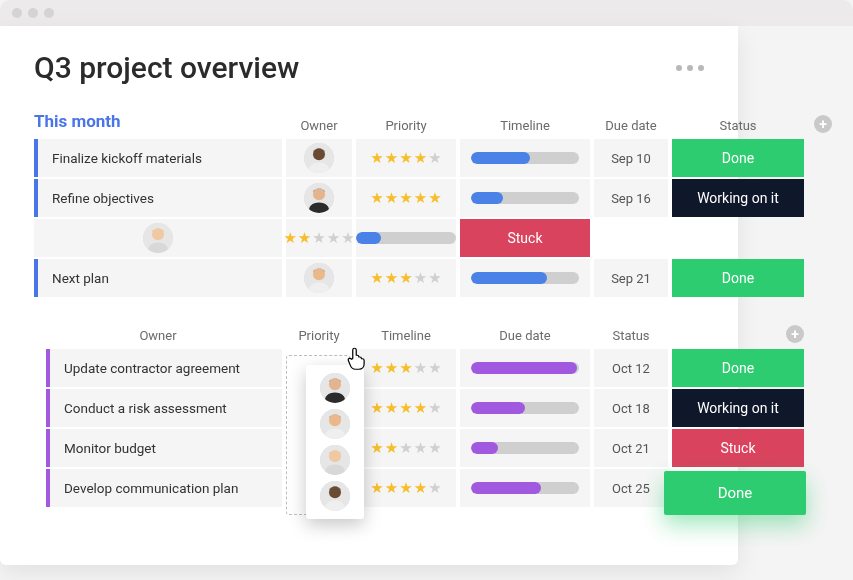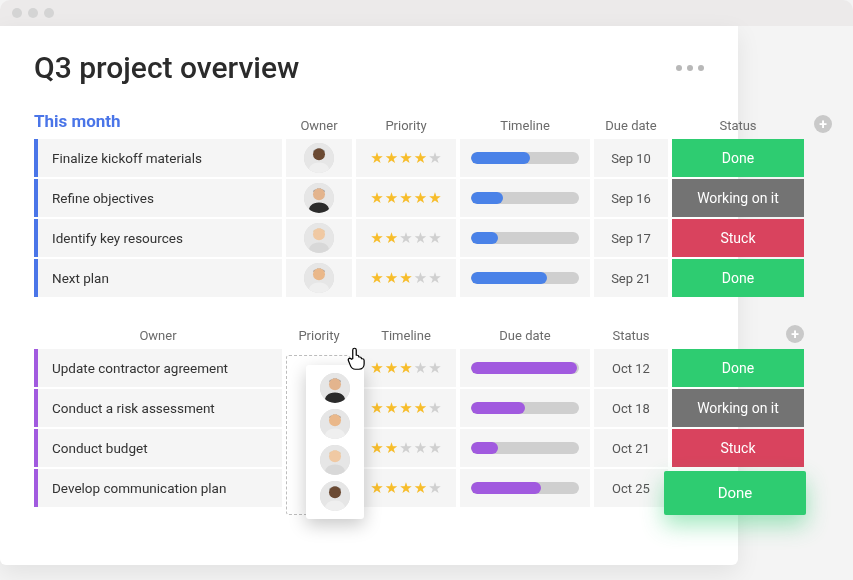--- a/index.html
+++ b/index.html
@@ -78,21 +78,21 @@
     height: 38px;
     display: flex; align-items: center; justify-content: center;
     font-size: 13.5px; color: #333;
   }
   .cell.name {
     justify-content: flex-start;
     padding-left: 14px;
     border-left: 4px solid transparent;
   }
   .group.blue .cell.name { border-left-color: #4a75e8; }
-  .group.purple .cell.name { border-left-color: #a15adf; }
+  .group.purple .cell.name { border-left-color: #a15adf; margin-left: 12px; }
   .avatar {
     width: 30px; height: 30px; border-radius: 50%; overflow: hidden;
     display: flex; align-items: center; justify-content: center;
     background: #ddd;
   }
   .avatar svg { width: 30px; height: 30px; }
   .stars { display: flex; gap: 1px; }
   .star { font-size: 15px; color: #d0d0d0; }
   .star.fill { color: #f7bd2b; }
   .timeline-bar {
@@ -103,21 +103,21 @@
   }
   .timeline-fill.blue { background: #4a82e8; }
   .timeline-fill.purple { background: #a15adf; }
   .due { font-size: 13px; color: #555; }
   .status {
     color: #fff; font-size: 14px; font-weight: 400;
     display: flex; align-items: center; justify-content: center;
     height: 38px;
   }
   .status.done { background: #2ecc71; }
-  .status.working { background: #737373; }
+  .status.working { background: #0f172a; }
   .status.stuck { background: #d9435e; }
   .cell.empty { background: transparent; }
 
   
   .drag-placeholder {
     position: absolute;
     top: 30px;
     left: 252px;
     width: 64px;
     height: 160px;
@@ -258,21 +258,20 @@
         <div class="timeline-fill blue" style="width:30%"></div>
       </div>
             </div>
             <div class="cell due">Sep 16</div>
             <div class="purple-row-status-area">
               <div class="status working">Working on it</div>
             </div>
             <div class="cell empty"></div>
           </div>
           <div class="row">
-            <div class="cell name">Identify key resources</div>
             <div class="cell">
               <div class="avatar">
                 <svg viewBox="0 0 40 40">
     <circle cx="20" cy="20" r="20" fill="#e6e6e6"></circle>
     <circle cx="20" cy="15" r="8" fill="#f0c9a3"></circle>
     <path d="M12 12 Q20 2 28 12 Q28 9 20 7 Q12 9 12 12 Z" fill="#d8a24a"></path>
     <path d="M6 40 Q6 26 20 26 Q34 26 34 40 Z" fill="#d8d8d8"></path>
   </svg>
               </div>
             </div>
@@ -283,21 +282,20 @@
                 <span class="star ">★</span>
                 <span class="star ">★</span>
                 <span class="star ">★</span>
               </div>
             </div>
             <div class="cell">
               <div class="timeline-bar">
         <div class="timeline-fill blue" style="width:25%"></div>
       </div>
             </div>
-            <div class="cell due">Sep 17</div>
             <div class="purple-row-status-area">
               <div class="status stuck">Stuck</div>
             </div>
             <div class="cell empty"></div>
           </div>
           <div class="row">
             <div class="cell name">Next plan</div>
             <div class="cell">
               <div class="avatar">
                 <svg viewBox="0 0 40 40">
@@ -380,21 +378,21 @@
         <div class="timeline-fill purple" style="width:50%"></div>
       </div>
             </div>
             <div class="cell due">Oct 18</div>
             <div class="purple-row-status-area">
               <div class="status working">Working on it</div>
             </div>
             <div class="cell empty"></div>
           </div>
           <div class="row">
-            <div class="cell name">Conduct budget</div>
+            <div class="cell name">Monitor budget</div>
             <div class="cell" style="background: transparent;"></div>
             <div class="cell">
               <div class="stars">
                 <span class="star fill">★</span>
                 <span class="star fill">★</span>
                 <span class="star ">★</span>
                 <span class="star ">★</span>
                 <span class="star ">★</span>
               </div>
             </div>

